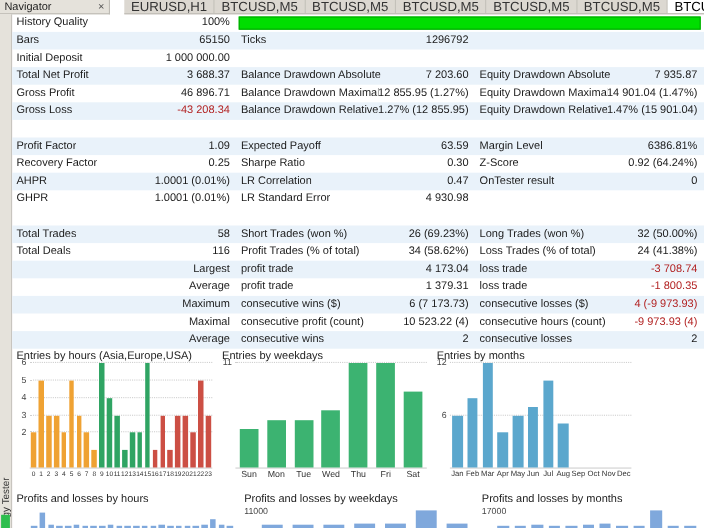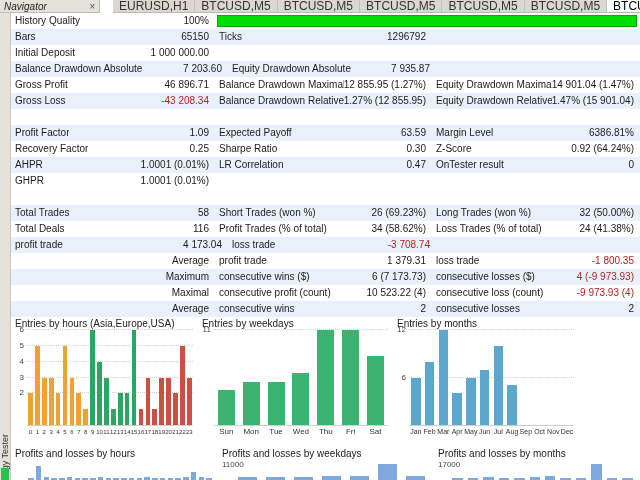--- a/index.html
+++ b/index.html
@@ -9,21 +9,21 @@
   
   #left-strip{position:absolute;left:0;top:13px;bottom:0;width:11px;background:#E5E2DB;
               border-right:1px solid #c8c5bf;box-sizing:border-box;}
   .vtab{position:absolute;bottom:-14px;left:0;writing-mode:vertical-rl;transform:rotate(180deg);
         font-size:9px;color:#333;white-space:nowrap;}
   .vgreen{position:absolute;left:1px;bottom:0;width:8px;height:12px;background:#2EBE4E;}
 
   
   #navigator{position:absolute;left:0;top:0;width:100px;height:13px;background:#E5E2DB;
              border-right:1px solid #bdbab4;border-bottom:1px solid #bdbab4;display:flex;
-             justify-content:space-between;align-items:center;font-size:10px;color:#222;box-sizing:border-box;font-style:italic;}
+             justify-content:space-between;align-items:center;font-size:10px;color:#222;box-sizing:border-box;}
   #navigator .ttl{padding-left:4px;}
   #navigator .close{padding-right:4px;color:#555;}
 
   
   #tabbar{position:absolute;left:113px;top:0;right:0;height:13px;background:#DCD8D1;display:flex;
           border-bottom:1px solid #bdbab4;box-sizing:border-box;overflow:hidden;}
   .tab{font-size:12px;line-height:12px;padding:0 6px;border-right:1px solid #c4c1ba;color:#333;white-space:nowrap;}
   .tab.active{background:#fff;color:#000;}
 
   
@@ -109,20 +109,24 @@
       <div class="cell c2">
         <span class="lab"></span>
         <span class="val"></span>
       </div>
       <div class="cell c3">
         <span class="lab"></span>
         <span class="val"></span>
       </div>
     </div>
     <div class="row shaded">
+      <div class="cell c1">
+        <span class="lab">Total Net Profit</span>
+        <span class="val">3 688.37</span>
+      </div>
       <div class="cell c2">
         <span class="lab">Balance Drawdown Absolute</span>
         <span class="val">7 203.60</span>
       </div>
       <div class="cell c3">
         <span class="lab">Equity Drawdown Absolute</span>
         <span class="val">7 935.87</span>
       </div>
     </div>
     <div class="row">
@@ -194,20 +198,24 @@
       <div class="cell c3">
         <span class="lab">OnTester result</span>
         <span class="val">0</span>
       </div>
     </div>
     <div class="row">
       <div class="cell c1">
         <span class="lab">GHPR</span>
         <span class="val">1.0001 (0.01%)</span>
       </div>
+      <div class="cell c2">
+        <span class="lab">LR Standard Error</span>
+        <span class="val">4 930.98</span>
+      </div>
       <div class="cell c3">
         <span class="lab"></span>
         <span class="val"></span>
       </div>
     </div>
     <div class="row"></div>
     <div class="row shaded">
       <div class="cell c1">
         <span class="lab">Total Trades</span>
         <span class="val">58</span>
@@ -229,20 +237,24 @@
       <div class="cell c2">
         <span class="lab">Profit Trades (% of total)</span>
         <span class="val">34 (58.62%)</span>
       </div>
       <div class="cell c3">
         <span class="lab">Loss Trades (% of total)</span>
         <span class="val">24 (41.38%)</span>
       </div>
     </div>
     <div class="row shaded">
+      <div class="cell c1">
+        <span class="lab"></span>
+        <span class="val">Largest</span>
+      </div>
       <div class="cell c2">
         <span class="lab">profit trade</span>
         <span class="val">4 173.04</span>
       </div>
       <div class="cell c3">
         <span class="lab">loss trade</span>
         <span class="val neg">-3 708.74</span>
       </div>
     </div>
     <div class="row">
@@ -276,21 +288,21 @@
     <div class="row">
       <div class="cell c1">
         <span class="lab"></span>
         <span class="val">Maximal</span>
       </div>
       <div class="cell c2">
         <span class="lab">consecutive profit (count)</span>
         <span class="val">10 523.22 (4)</span>
       </div>
       <div class="cell c3">
-        <span class="lab">consecutive loss (count)</span>
+        <span class="lab">consecutive hours (count)</span>
         <span class="val neg">-9 973.93 (4)</span>
       </div>
     </div>
     <div class="row shaded">
       <div class="cell c1">
         <span class="lab"></span>
         <span class="val">Average</span>
       </div>
       <div class="cell c2">
         <span class="lab">consecutive wins</span>

